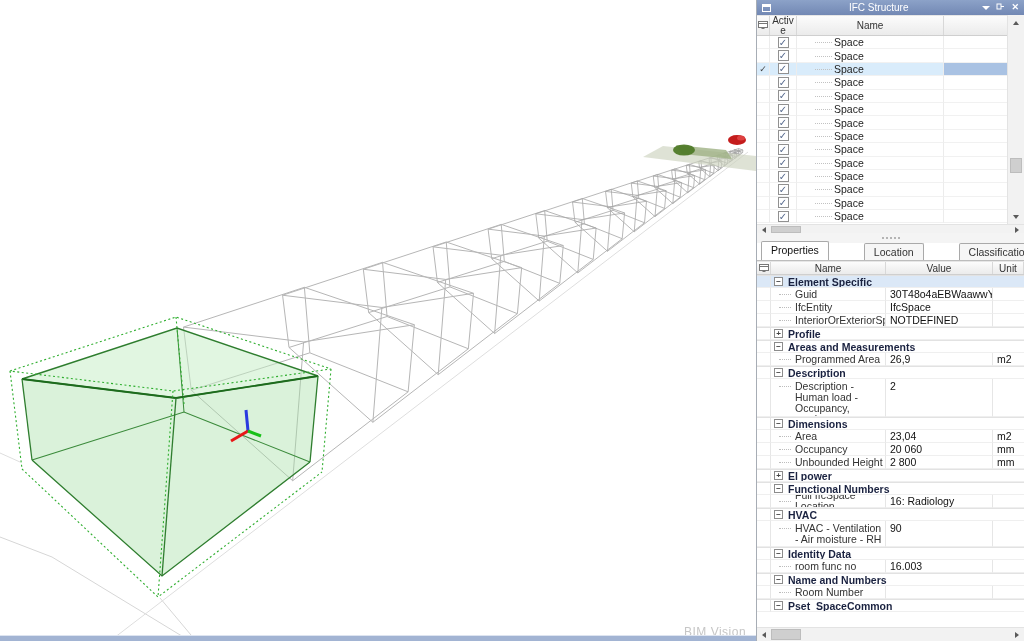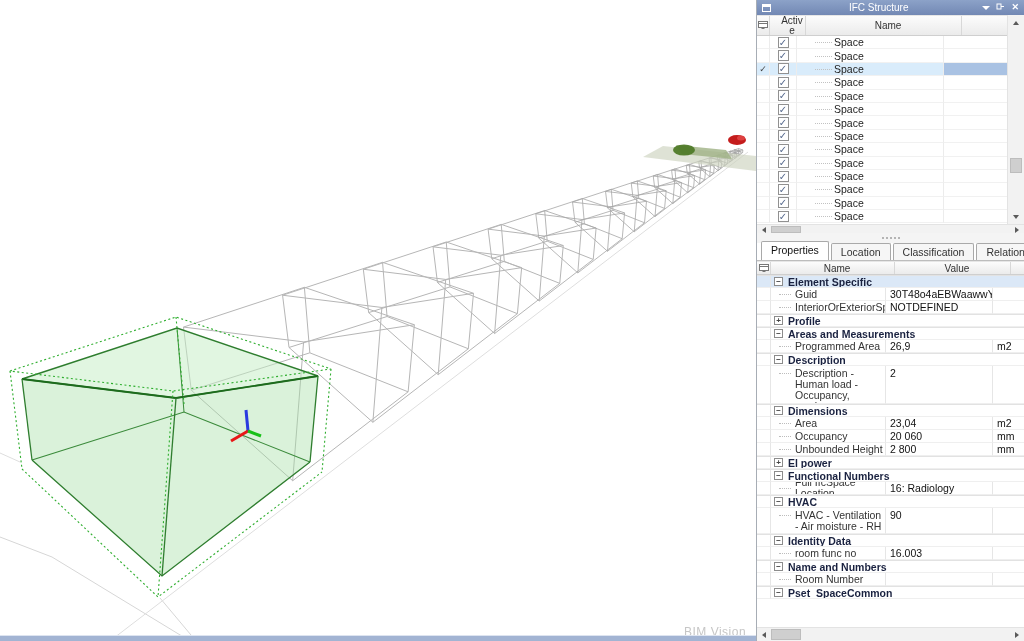--- a/index.html
+++ b/index.html
@@ -21,21 +21,21 @@
             background:linear-gradient(#8ca2c8,#7288b4);display:flex;align-items:center;
             color:#fff;font-size:10px;}
   .tb-ico{width:9px;height:8px;border:1px solid #fff;border-top:3px solid #fff;margin:0 4px 0 5px;box-sizing:border-box;}
   .tb-title{flex:1;text-align:center;}
   .tb-btns{display:flex;align-items:center;gap:6px;margin-right:5px;}
   .tb-chev{width:0;height:0;border-left:4px solid transparent;border-right:4px solid transparent;border-top:4px solid #fff;}
   .tb-close{font-size:9px;font-weight:bold;line-height:9px;}
 
   
   .ghead{background:linear-gradient(#fcfcfc,#ebebeb);border-bottom:1px solid #cfcfcf;border-top:1px solid #e6e6e6;
-         color:#333;gap:9px;}
+         color:#333;}
   .ghead .hc{border-right:1px solid #d8d8d8;display:flex;align-items:center;justify-content:center;
              text-align:center;overflow:hidden;}
 
   
   .structure{position:absolute;left:0;top:0;right:0;height:233px;}
   .s-header{position:absolute;left:0;top:15px;width:251px;height:21px;display:grid;
             grid-template-columns:13px 27px 147px 64px;box-sizing:border-box;}
   .s-header .hc{font-size:10px;line-height:10px;word-break:break-all;}
   #s-rows{position:absolute;left:0;top:36px;width:251px;height:188px;overflow:hidden;}
   .s-row{height:13.4px;display:grid;grid-template-columns:13px 27px 147px 64px;box-sizing:border-box;}
@@ -64,21 +64,21 @@
   .hs-thumb{position:absolute;left:14px;top:1px;bottom:1px;width:30px;background:#cfcfcf;border:1px solid #bdbdbd;box-sizing:border-box;}
   .s-h{top:224px;height:9px;}
 
   
   .splitter{position:absolute;left:0;top:233px;right:0;height:10px;background:#f4f4f4;
             display:flex;align-items:center;justify-content:center;gap:2px;}
   .splitter i{width:2px;height:2px;background:#b4b4b4;display:block;}
 
   
   .tabbar{position:absolute;left:0;top:243px;right:0;height:17px;padding-left:4px;display:flex;align-items:flex-end;
-          box-sizing:border-box;}
+          box-sizing:border-box;gap:33px;}
   .tab{border:1px solid #a9a9a9;border-bottom:none;background:#f6f6f6;color:#333;
        padding:2px 9px 1px 9px;margin-right:2px;font-size:10.5px;height:13px;border-radius:2px 2px 0 0;}
   .tab.active{background:#fff;height:15px;font-weight:normal;color:#111;position:relative;z-index:2;}
 
   
   .props{position:absolute;left:0;top:260px;right:0;bottom:0;border-top:1px solid #bdbdbd;}
   .p-header{position:absolute;left:0;top:0;right:0;height:14px;display:grid;
             grid-template-columns:14px 115px 107px 31px;box-sizing:border-box;}
   .p-header .hc{font-size:10px;}
   #p-rows{position:absolute;left:0;top:14px;right:0;bottom:13px;overflow:hidden;}
@@ -452,20 +452,26 @@
             </div>
           </div>
           <div class="p-row prop h1">
             <div class="p-ind"></div>
             <div class="p-name">Guid</div>
             <div class="p-value">30T48o4aEBWaawwYa$dwGt</div>
             <div class="p-unit"></div>
           </div>
           <div class="p-row prop h1">
             <div class="p-ind"></div>
+            <div class="p-name">IfcEntity</div>
+            <div class="p-value">IfcSpace</div>
+            <div class="p-unit"></div>
+          </div>
+          <div class="p-row prop h1">
+            <div class="p-ind"></div>
             <div class="p-name">InteriorOrExteriorSpace</div>
             <div class="p-value">NOTDEFINED</div>
             <div class="p-unit"></div>
           </div>
           <div class="p-row group h1">
             <div class="p-ind"></div>
             <div class="p-gcell">
               <span class="exp">+</span>
               <span>Profile</span>
             </div>

